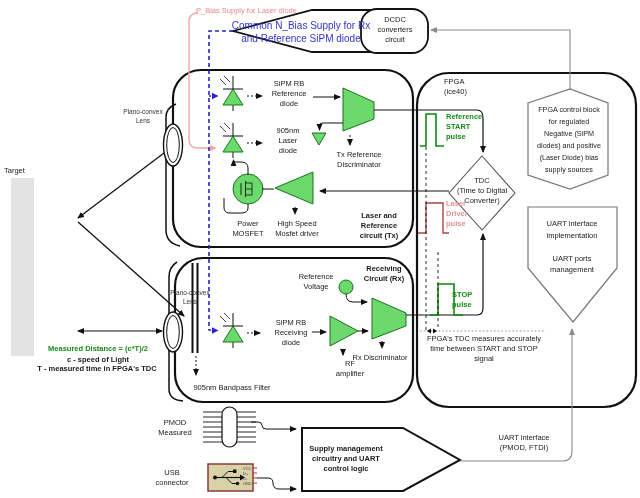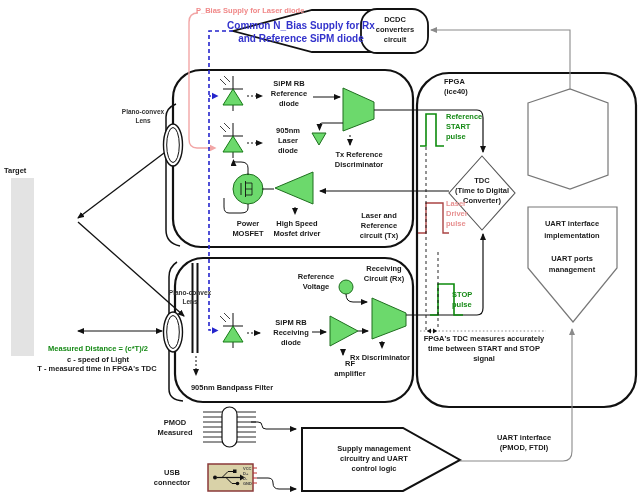--- a/index.html
+++ b/index.html
@@ -1,20 +1,20 @@
 <!DOCTYPE html>
 <html><head>
 <meta charset="utf-8">
 <style>
   html,body{margin:0;padding:0;background:#fff;}
   #stage{position:relative;width:640px;height:498px;background:#fff;overflow:hidden;
          font-family:"Liberation Sans", sans-serif;}
   #stage svg{position:absolute;left:0;top:0;}
   .lbl{position:absolute;font-size:7.5px;line-height:1.32;color:#1a1a1a;
-       text-align:center;transform:translateX(-50%);white-space:pre-line;font-weight:bold;}
+       text-align:center;transform:translateX(-50%);white-space:pre-line;}
   .la{transform:none;text-align:left;}
   .b{font-weight:bold;}
   .green{color:#168a16;}
   .blue{color:#3333cc;font-size:10px;}
   .pink{color:#f08888;}
   .salmon{color:#e79090;}
   .small{font-size:6.5px;color:#333;}
   .tiny{font-size:4px;line-height:5px;color:#444;}
 </style>
 </head>
@@ -179,20 +179,26 @@
 
 <div class="lbl la pink" style="left:196px;top:6px">P_Bias Supply for Laser diode</div>
 <div class="lbl blue" style="left:301px;top:19px">Common N_Bias Supply for Rx
 and Reference SiPM diode</div>
 <div class="lbl" style="left:395px;top:15px">DCDC
 converters
 circuit</div>
 
 <div class="lbl la" style="left:444px;top:77px">FPGA
 (ice40)</div>
+<div class="lbl" style="left:569px;top:104px;font-size:7.2px;line-height:12px">FPGA control block
+for regulated
+Negative (SiPM
+diodes) and positive
+(Laser Diode) bias
+supply sources</div>
 <div class="lbl" style="left:572px;top:218px;line-height:11.5px">UART interface
 implementation
 
 UART ports
 management</div>
 <div class="lbl" style="left:482px;top:176px">TDC
 (Time to Digital
 Converter)</div>
 <div class="lbl la b green" style="left:446px;top:112px">Reference
 START
@@ -244,18 +250,18 @@
 <div class="lbl b" style="left:97px;top:364px">T - measured time in FPGA's TDC</div>
 
 <div class="lbl" style="left:175px;top:418px">PMOD
 Measured</div>
 <div class="lbl" style="left:172px;top:468px">USB
 connector</div>
 <div class="lbl la tiny" style="left:243px;top:466px">VCC
 D+
 D-
 GND</div>
-<div class="lbl b" style="left:374px;top:444px">Supply management
+<div class="lbl b" style="left:346px;top:444px">Supply management
 circuitry and UART
 control logic</div>
 <div class="lbl" style="left:524px;top:433px">UART interface
 (PMOD, FTDI)</div>
 </div>
 
 </body></html>

